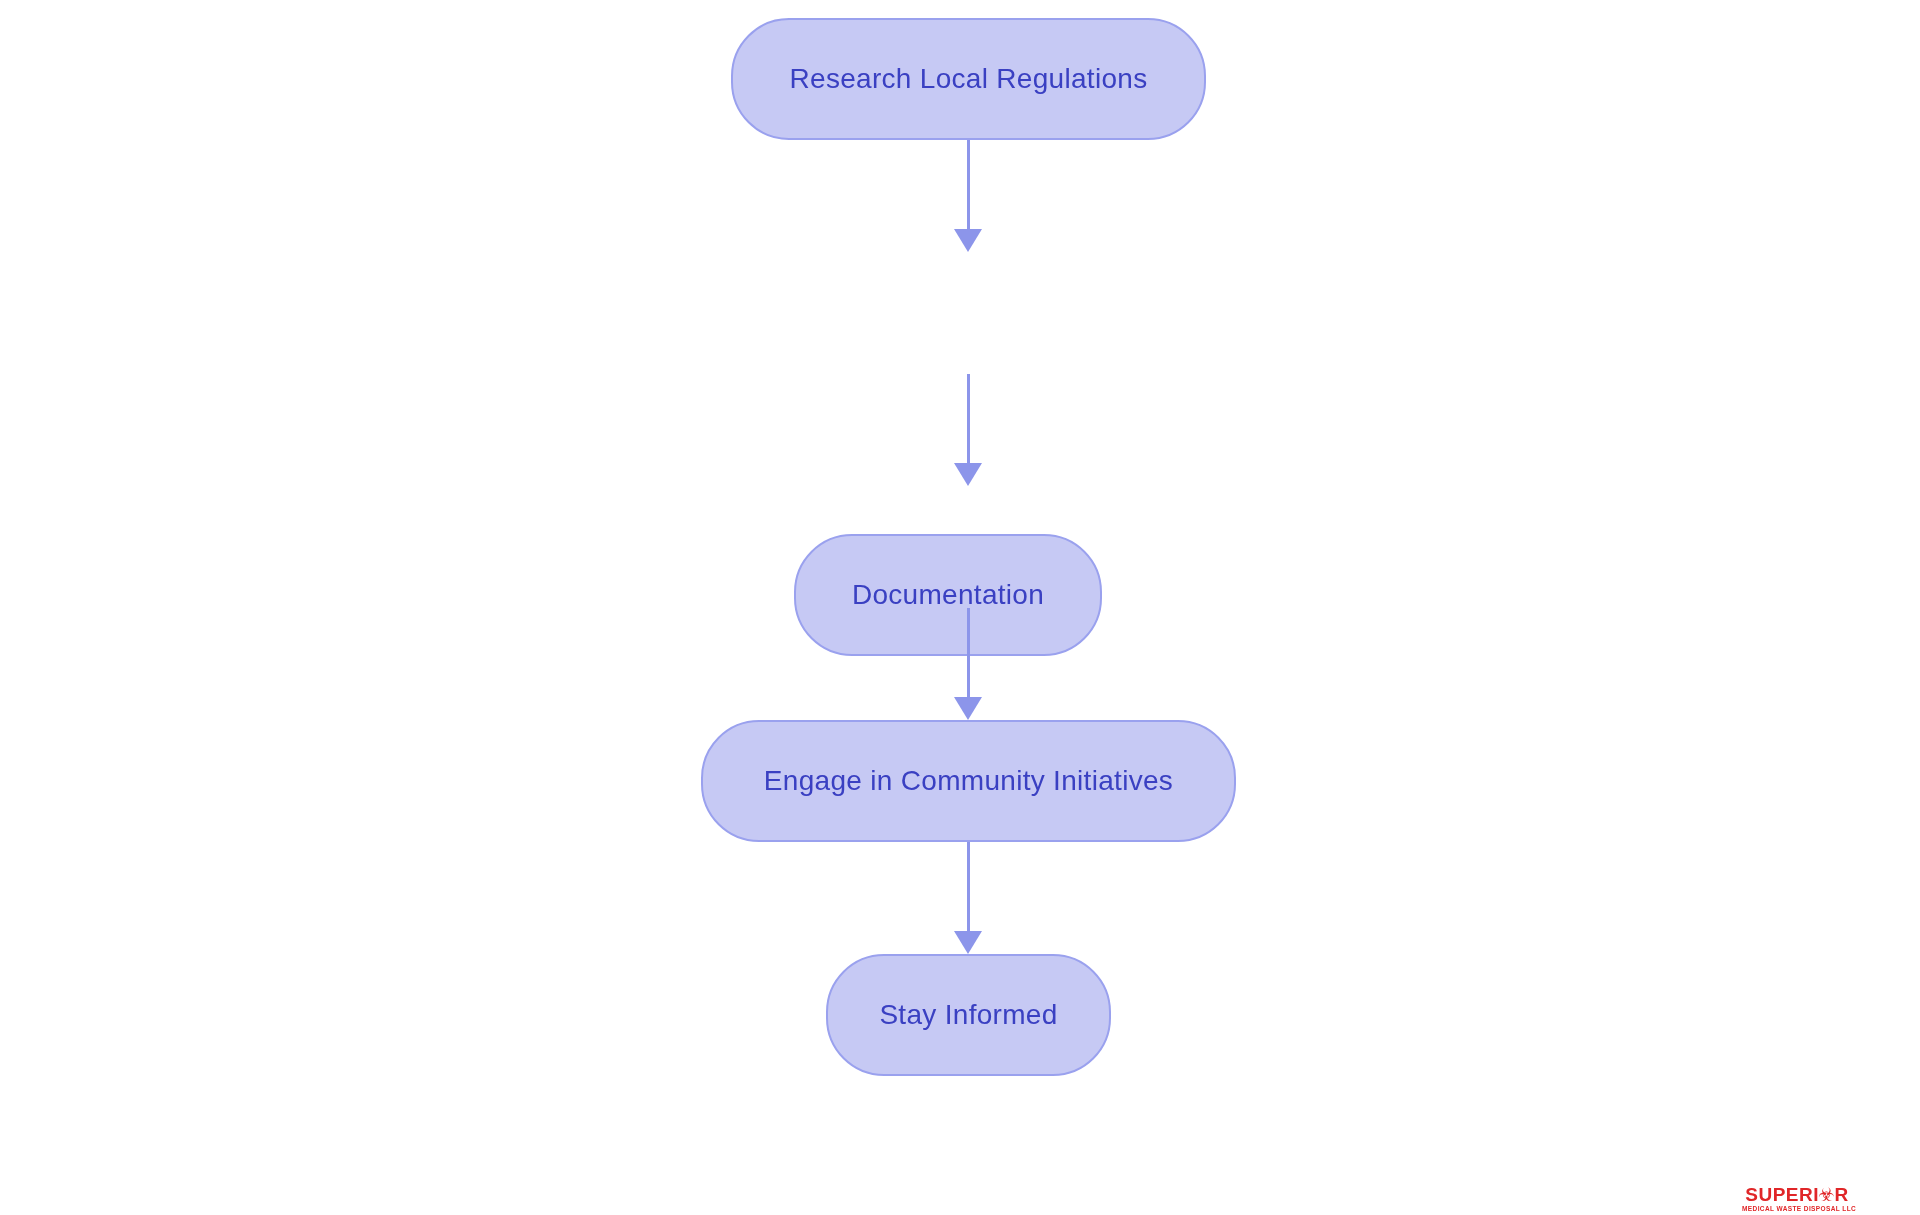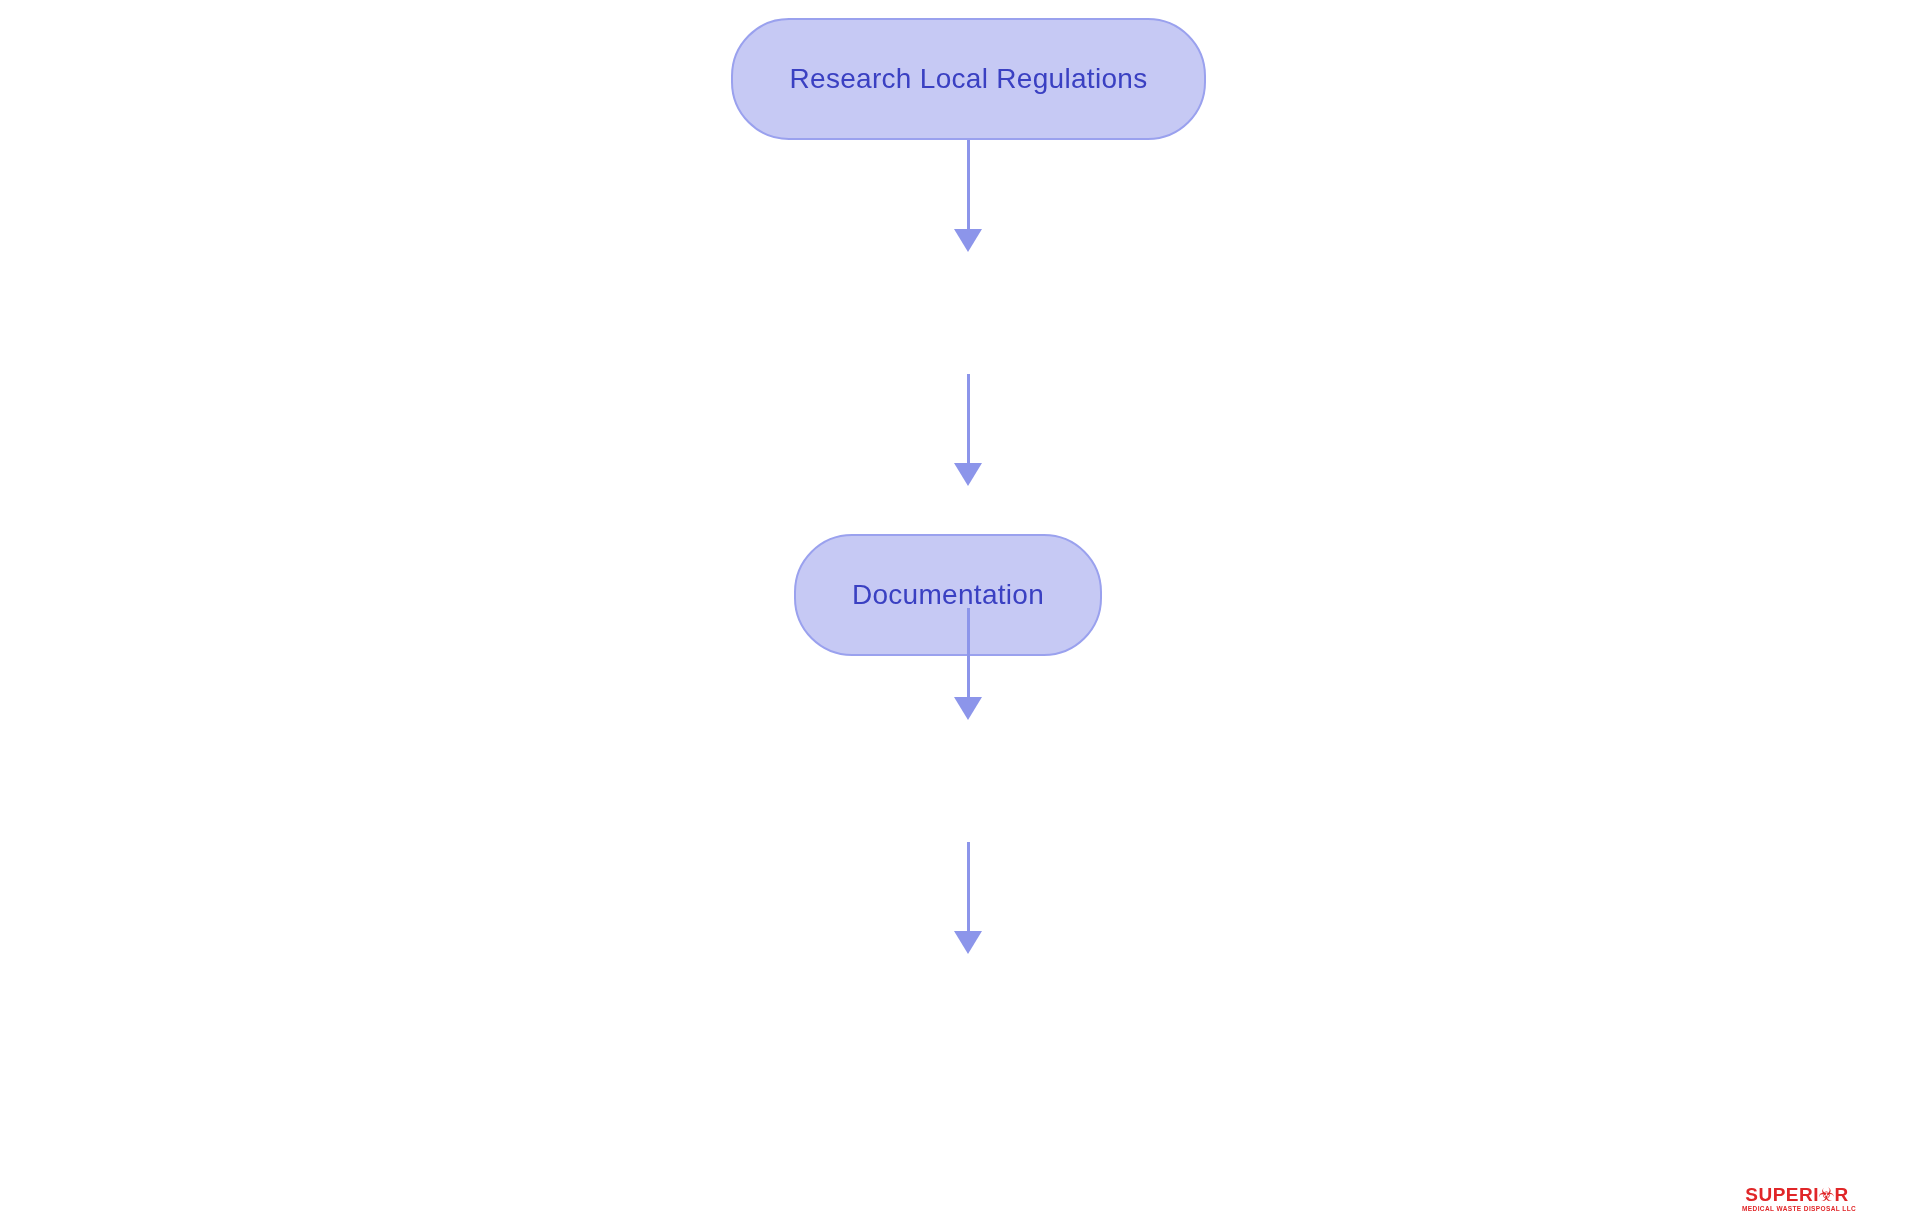--- a/index.html
+++ b/index.html
@@ -120,22 +120,28 @@
   </div>
   <div class="arrow a1"></div>
 
   <div class="arrow a2"></div>
 
   <div class="node n3">
     <span>Documentation</span>
   </div>
   <div class="arrow a3"></div>
 
+  <div class="node n4">
+    <span>Engage in Community Initiatives</span>
+  </div>
   <div class="arrow a4"></div>
 
+  <div class="node n5">
+    <span>Stay Informed</span>
+  </div>
 
   <div class="watermark">
     <div class="brand">
       <span>SUPERI</span>
         <span class="bio">☣</span>
         <span>R</span>
     </div>
     <div class="tagline">MEDICAL WASTE DISPOSAL LLC</div>
   </div>
 

